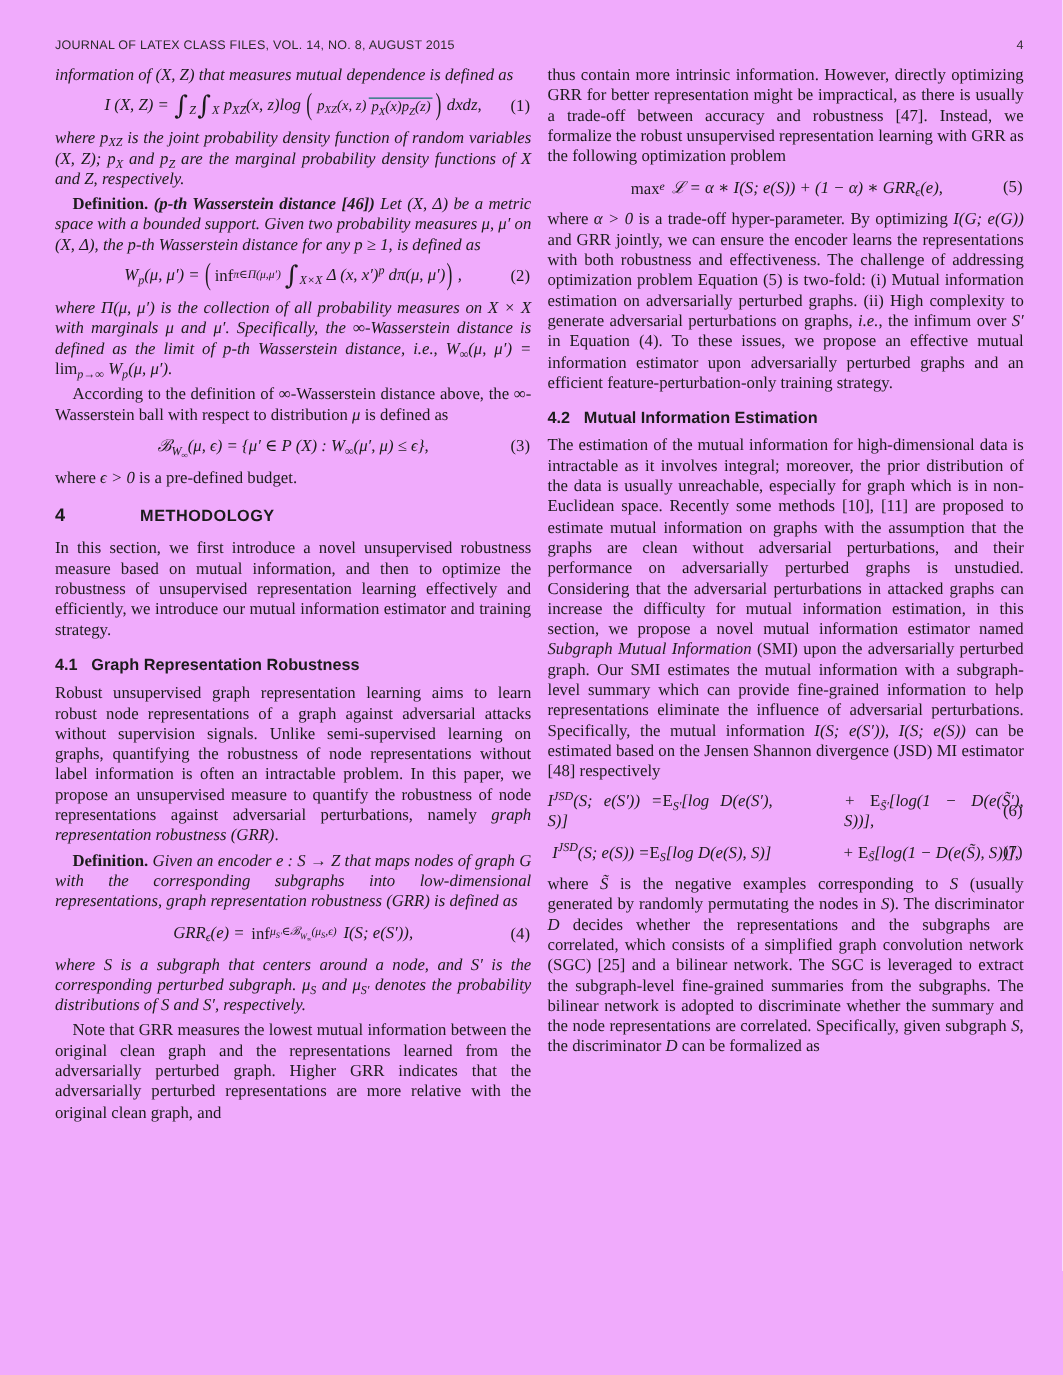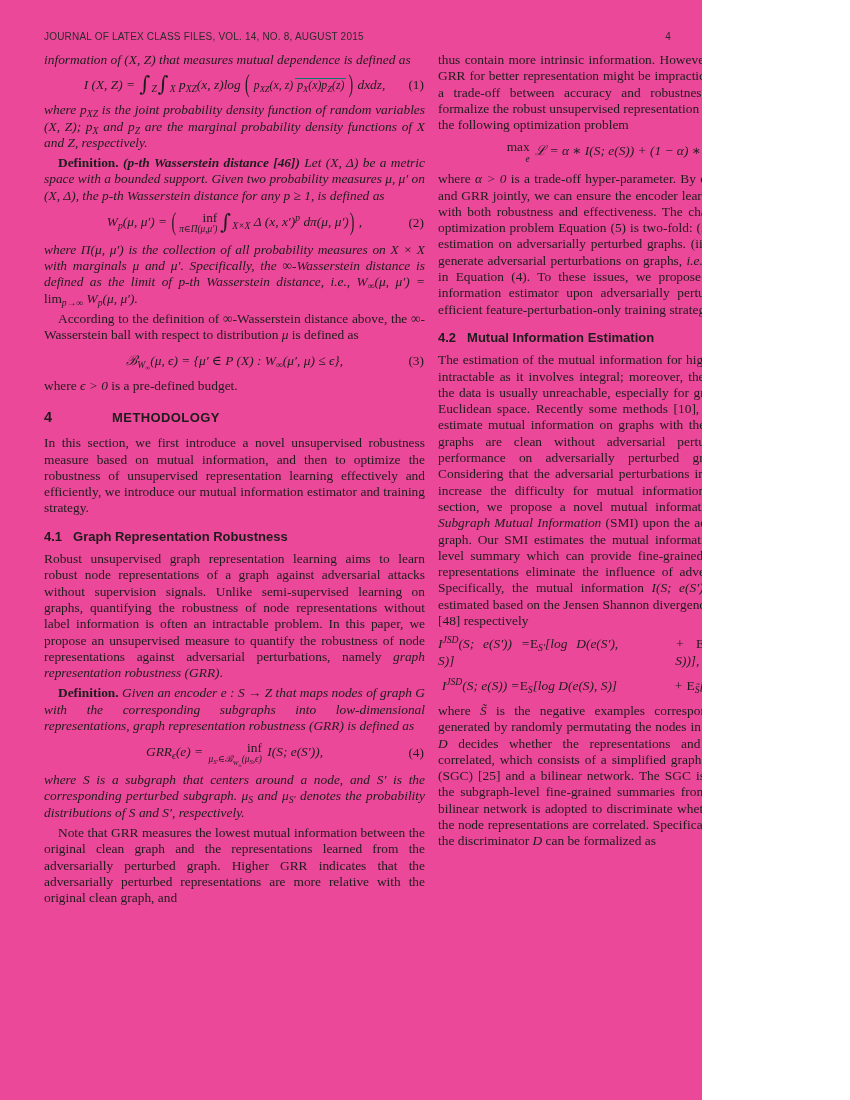--- a/index.html
+++ b/index.html
@@ -1,17 +1,17 @@
 <!DOCTYPE html>
 <html><head>
 <meta charset="utf-8">
 <style>
   html,body { margin:0; padding:0; background:#ffffff; }
   .page {
-    position:relative; width:702px; height:1100px; background:#ec4899;
+    position:relative; width:850px; height:1100px; background:#f0abfc;
     font-family:"Liberation Serif","DejaVu Serif",serif; color:#1c1c1c;
     overflow:hidden;
   }
   .runhead {
     position:absolute; top:31px; left:44px; right:31px;
     font-family:"Liberation Sans","DejaVu Sans",sans-serif;
     font-size:10px; color:#2b2b2b; letter-spacing:0.2px;
     display:flex; justify-content:space-between; align-items:baseline;
   }
   .cols { position:absolute; top:52px; left:44px; display:flex; gap:13px; }
@@ -29,21 +29,21 @@
     position:relative; display:flex; justify-content:center; align-items:center;
     margin:7px 0; min-height:20px;
   }
   .eq .tag { position:absolute; right:1px; top:50%; transform:translateY(-50%); font-style:normal; }
   .math { font-style:italic; }
   .up   { font-style:normal; }
   .fr   { display:inline-flex; align-items:center;
           vertical-align:middle; font-size:11.8px; line-height:1.15; margin:0 1px; }
   .fr .fd { border-top:1px solid #0f766e; padding:0 2px; }
   .fr .fn { padding:0 2px; }
-  .un   { display:inline-flex; flex-direction:column; align-items:flex-end;
+  .un   { display:inline-flex; flex-direction:row; align-items:center;
           vertical-align:middle; line-height:1.05; margin:0 2px; }
   .un .ub { font-size:9.3px; }
   .int  { font-style:normal; font-size:21px; line-height:0; vertical-align:-0.12em;
           font-family:"DejaVu Serif",serif; padding:0 1px; }
   .bigd { font-style:normal; display:inline-block; transform:scaleY(1.75);
           transform-origin:center; font-size:14px; padding:0 1px; vertical-align:-0.05em; }
   .eqlines { display:inline-flex; flex-direction:row; align-items:center; }
   .eqlines .l2 { padding-left:57px; }
   
   .sec {

